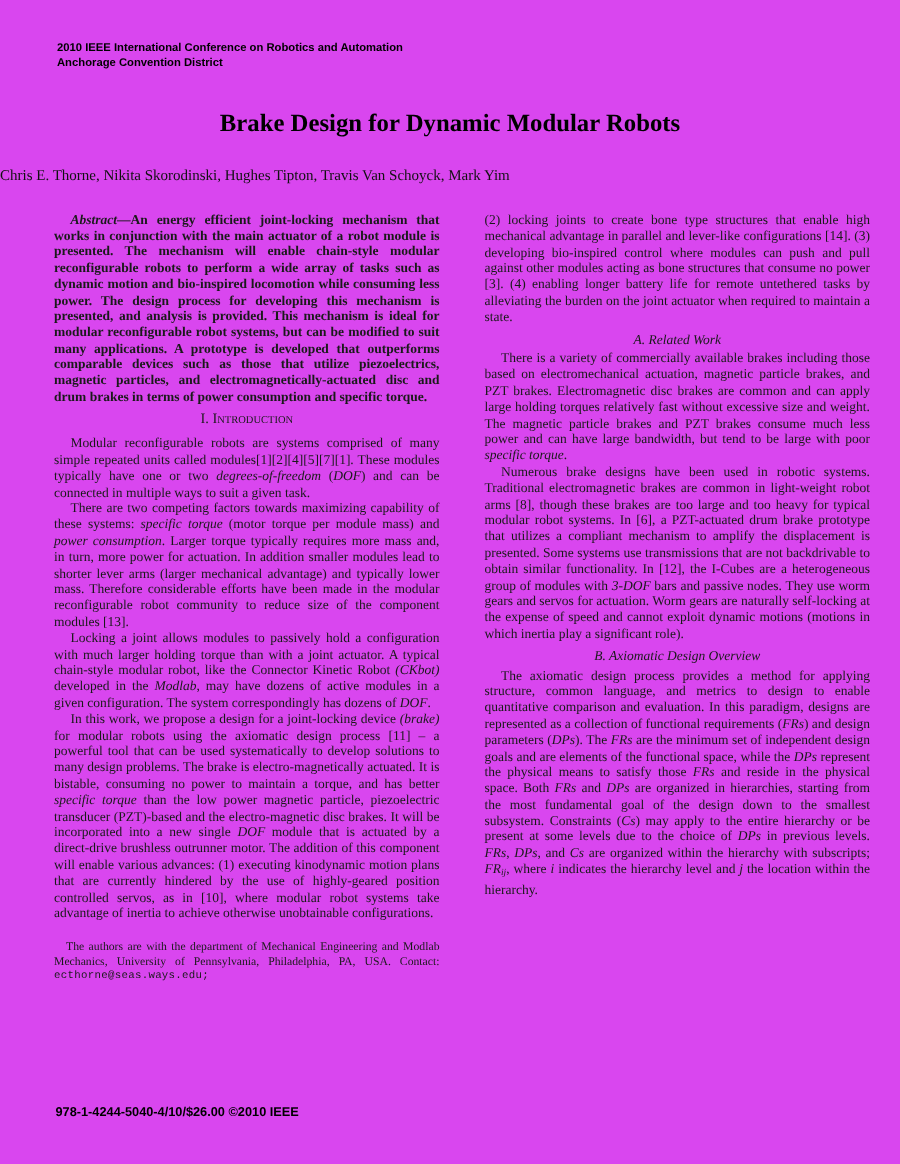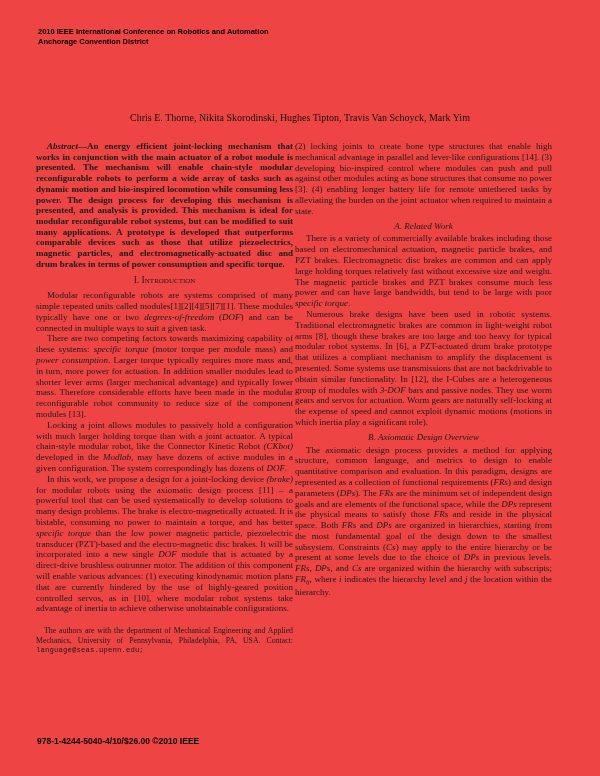--- a/index.html
+++ b/index.html
@@ -2,21 +2,21 @@
 <html><head>
 <meta charset="utf-8">
 <style>
   * { box-sizing: border-box; margin: 0; padding: 0; }
   html, body { background: #e8e8e8; }
   .page {
     position: relative;
     width: 600px;
     height: 776px;
     margin: 0 auto;
-    background: #ef4444;
+    background: #d946ef;
     color: #1a1a1a;
     font-family: "Liberation Serif", serif;
     overflow: hidden;
   }
   .header {
     position: absolute;
     top: 27px;
     left: 38px;
     font-family: "Liberation Sans", sans-serif;
     font-weight: bold;
@@ -32,31 +32,30 @@
     text-align: center;
     font-size: 16.5px;
     font-weight: bold;
     color: #000;
   }
   .authors {
     position: absolute;
     top: 112px;
     left: 0;
     right: 0;
-    text-align: center;
     font-size: 10px;
     color: #111;
   }
   .columns {
     position: absolute;
     top: 141px;
     left: 36px;
     right: 36px;
     display: flex;
-    gap: 2px;
+    gap: 30px;
   }
   .col {
     width: 257px;
     flex: 0 0 257px;
     font-size: 9px;
     line-height: 10.8px;
     text-align: justify;
   }
   .blk.abstract {
     font-weight: bold;
@@ -109,31 +108,32 @@
 </style>
 </head>
 <body>
 
 <div class="page">
   <div class="header">
     <div>2010 IEEE International Conference on Robotics and Automation</div>
     <div>Anchorage Convention District</div>
   </div>
 
+  <div class="title">Brake Design for Dynamic Modular Robots</div>
   <div class="authors">Chris E. Thorne, Nikita Skorodinski, Hughes Tipton, Travis Van Schoyck, Mark Yim</div>
 
   <div class="columns">
     <div class="col">
         <div class="blk abstract"><span class="s-bi">Abstract</span><span>—An energy efficient joint-locking mechanism that works in conjunction with the main actuator of a robot module is presented. The mechanism will enable chain-style modular reconfigurable robots to perform a wide array of tasks such as dynamic motion and bio-inspired locomotion while consuming less power. The design process for developing this mechanism is presented, and analysis is provided. This mechanism is ideal for modular reconfigurable robot systems, but can be modified to suit many applications. A prototype is developed that outperforms comparable devices such as those that utilize piezoelectrics, magnetic particles, and electromagnetically-actuated disc and drum brakes in terms of power consumption and specific torque.</span></div>
         <div class="blk h1"><span>I. Introduction</span></div>
         <div class="blk para"><span>Modular reconfigurable robots are systems comprised of many simple repeated units called modules[1][2][4][5][7][1]. These modules typically have one or two </span><span class="s-i">degrees-of-freedom</span><span> (</span><span class="s-i">DOF</span><span>) and can be connected in multiple ways to suit a given task.</span></div>
         <div class="blk para"><span>There are two competing factors towards maximizing capability of these systems: </span><span class="s-i">specific torque</span><span> (motor torque per module mass) and </span><span class="s-i">power consumption</span><span>. Larger torque typically requires more mass and, in turn, more power for actuation. In addition smaller modules lead to shorter lever arms (larger mechanical advantage) and typically lower mass. Therefore considerable efforts have been made in the modular reconfigurable robot community to reduce size of the component modules [13].</span></div>
         <div class="blk para"><span>Locking a joint allows modules to passively hold a configuration with much larger holding torque than with a joint actuator. A typical chain-style modular robot, like the Connector Kinetic Robot </span><span class="s-i">(CKbot)</span><span> developed in the </span><span class="s-i">Modlab</span><span>, may have dozens of active modules in a given configuration. The system correspondingly has dozens of </span><span class="s-i">DOF</span><span>.</span></div>
         <div class="blk para"><span>In this work, we propose a design for a joint-locking device </span><span class="s-i">(brake)</span><span> for modular robots using the axiomatic design process [11] – a powerful tool that can be used systematically to develop solutions to many design problems. The brake is electro-magnetically actuated. It is bistable, consuming no power to maintain a torque, and has better </span><span class="s-i">specific torque</span><span> than the low power magnetic particle, piezoelectric transducer (PZT)-based and the electro-magnetic disc brakes. It will be incorporated into a new single </span><span class="s-i">DOF</span><span> module that is actuated by a direct-drive brushless outrunner motor. The addition of this component will enable various advances: (1) executing kinodynamic motion plans that are currently hindered by the use of highly-geared position controlled servos, as in [10], where modular robot systems take advantage of inertia to achieve otherwise unobtainable configurations.</span></div>
-        <div class="blk footnote"><span>The authors are with the department of Mechanical Engineering and Applied Mechanics, University of Pennsylvania, Philadelphia, PA, USA. Contact: </span><span class="s-tt">language@seas.upenn.edu;</span></div>
+        <div class="blk footnote"><span>The authors are with the department of Mechanical Engineering and Modlab Mechanics, University of Pennsylvania, Philadelphia, PA, USA. Contact: </span><span class="s-tt">ecthorne@seas.ways.edu;</span></div>
       </div>
     <div class="col">
         <div class="blk cont"><span>(2) locking joints to create bone type structures that enable high mechanical advantage in parallel and lever-like configurations [14]. (3) developing bio-inspired control where modules can push and pull against other modules acting as bone structures that consume no power [3]. (4) enabling longer battery life for remote untethered tasks by alleviating the burden on the joint actuator when required to maintain a state.</span></div>
         <div class="blk h2"><span>A. Related Work</span></div>
         <div class="blk para"><span>There is a variety of commercially available brakes including those based on electromechanical actuation, magnetic particle brakes, and PZT brakes. Electromagnetic disc brakes are common and can apply large holding torques relatively fast without excessive size and weight. The magnetic particle brakes and PZT brakes consume much less power and can have large bandwidth, but tend to be large with poor </span><span class="s-i">specific torque</span><span>.</span></div>
         <div class="blk para"><span>Numerous brake designs have been used in robotic systems. Traditional electromagnetic brakes are common in light-weight robot arms [8], though these brakes are too large and too heavy for typical modular robot systems. In [6], a PZT-actuated drum brake prototype that utilizes a compliant mechanism to amplify the displacement is presented. Some systems use transmissions that are not backdrivable to obtain similar functionality. In [12], the I-Cubes are a heterogeneous group of modules with </span><span class="s-i">3-DOF</span><span> bars and passive nodes. They use worm gears and servos for actuation. Worm gears are naturally self-locking at the expense of speed and cannot exploit dynamic motions (motions in which inertia play a significant role).</span></div>
         <div class="blk h2"><span>B. Axiomatic Design Overview</span></div>
         <div class="blk para"><span>The axiomatic design process provides a method for applying structure, common language, and metrics to design to enable quantitative comparison and evaluation. In this paradigm, designs are represented as a collection of functional requirements (</span><span class="s-i">FRs</span><span>) and design parameters (</span><span class="s-i">DPs</span><span>). The </span><span class="s-i">FRs</span><span> are the minimum set of independent design goals and are elements of the functional space, while the </span><span class="s-i">DPs</span><span> represent the physical means to satisfy those </span><span class="s-i">FRs</span><span> and reside in the physical space. Both </span><span class="s-i">FRs</span><span> and </span><span class="s-i">DPs</span><span> are organized in hierarchies, starting from the most fundamental goal of the design down to the smallest subsystem. Constraints (</span><span class="s-i">Cs</span><span>) may apply to the entire hierarchy or be present at some levels due to the choice of </span><span class="s-i">DPs</span><span> in previous levels. </span><span class="s-i">FRs</span><span>, </span><span class="s-i">DPs</span><span>, and </span><span class="s-i">Cs</span><span> are organized within the hierarchy with subscripts; </span><span class="s-i">FR</span><span class="s-sub">ij</span><span>, where </span><span class="s-i">i</span><span> indicates the hierarchy level and </span><span class="s-i">j</span><span> the location within the hierarchy.</span></div>
       </div>
   </div>

